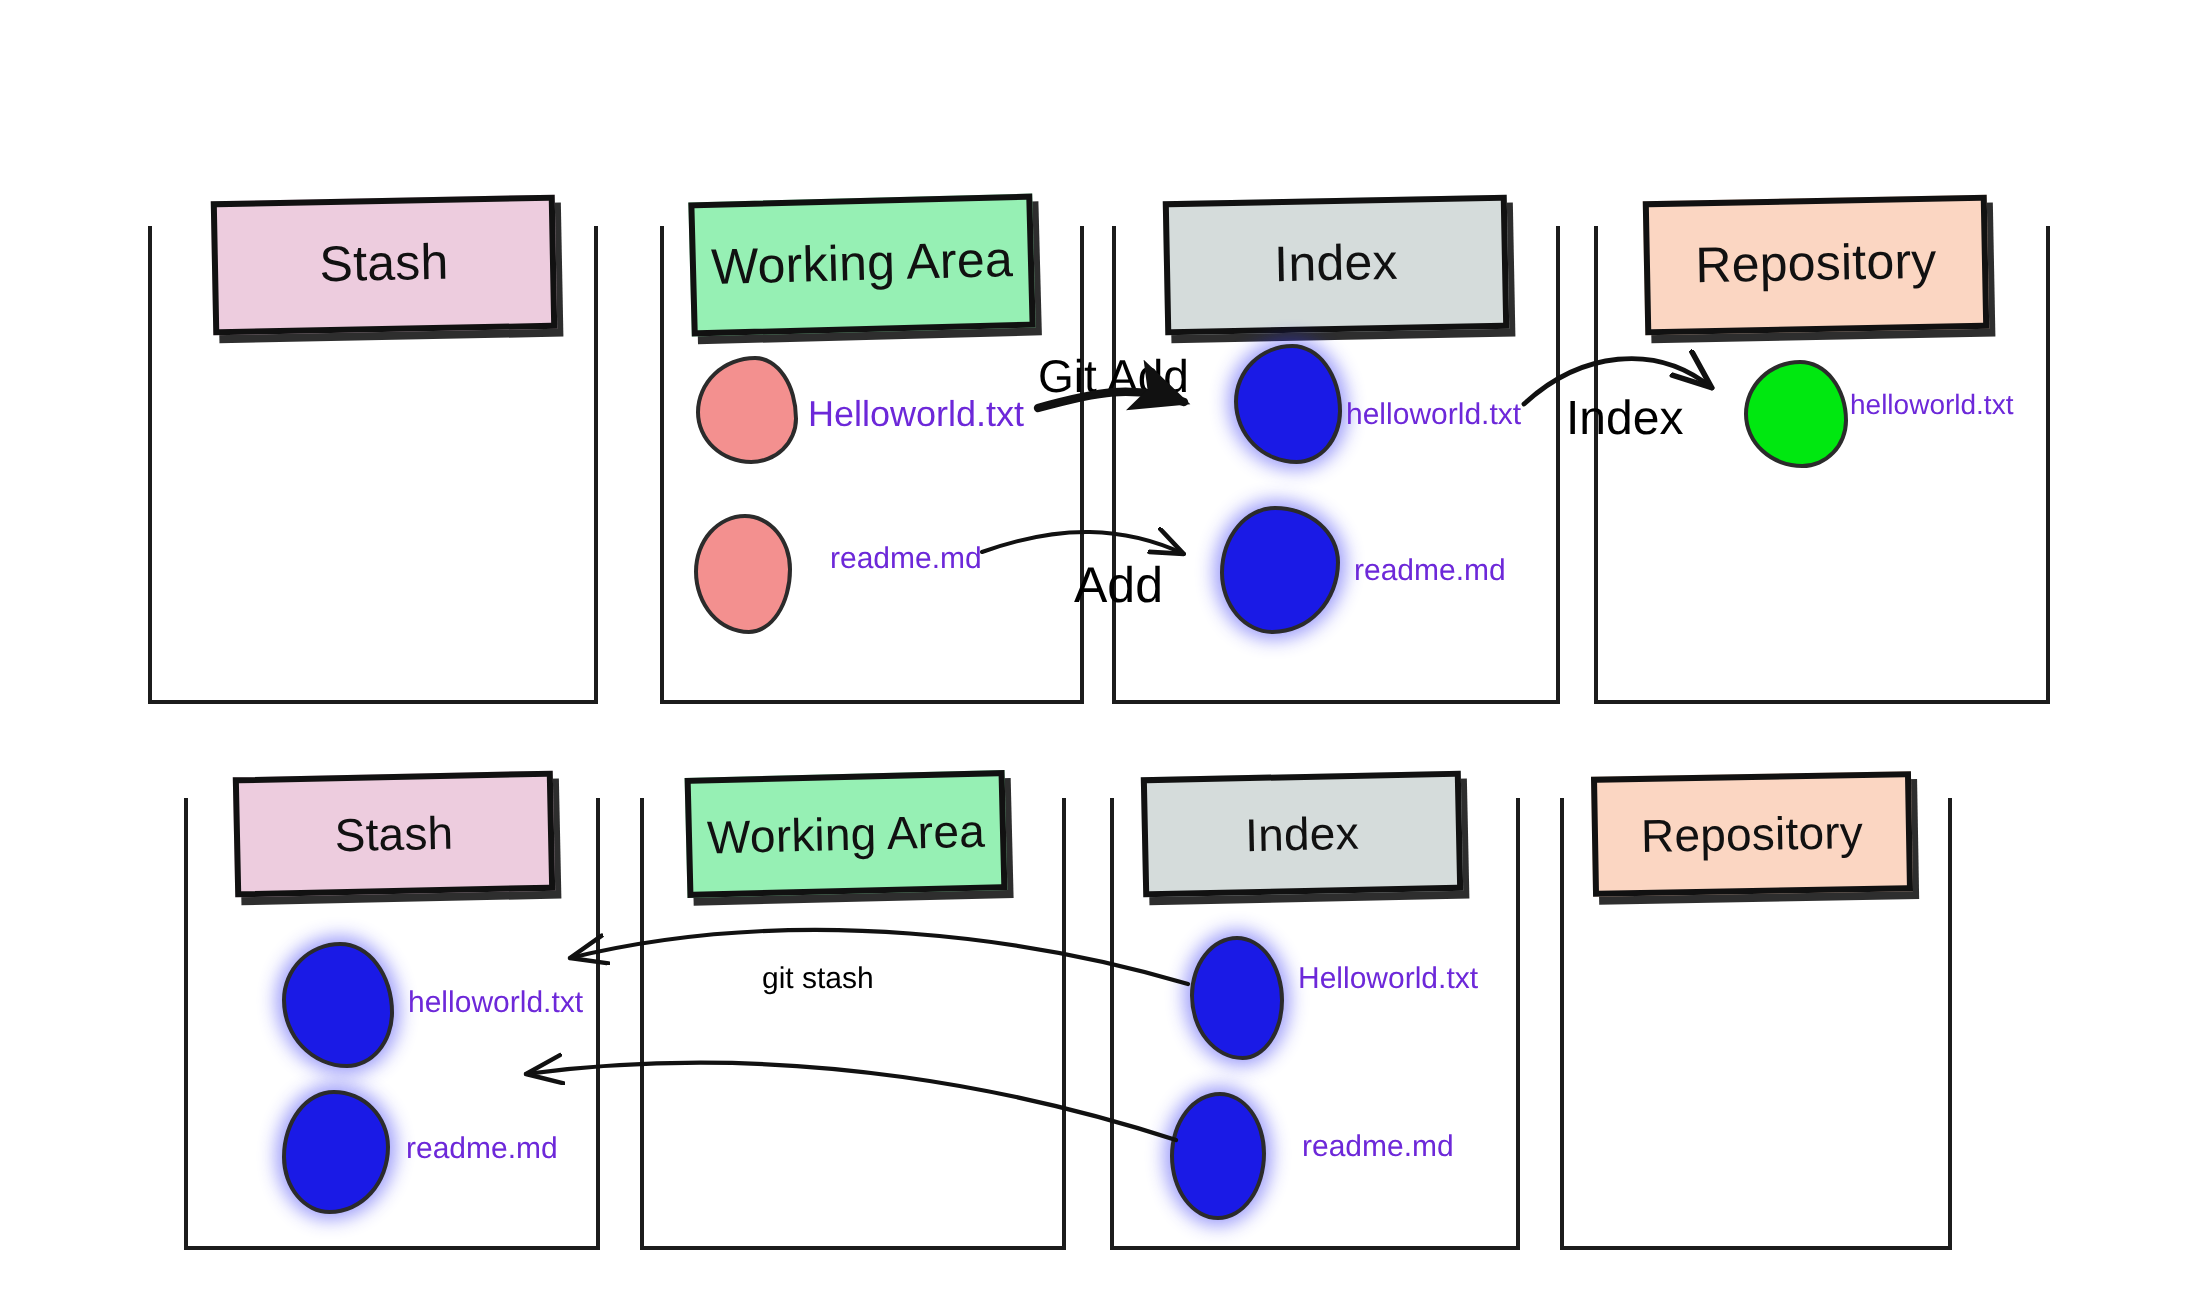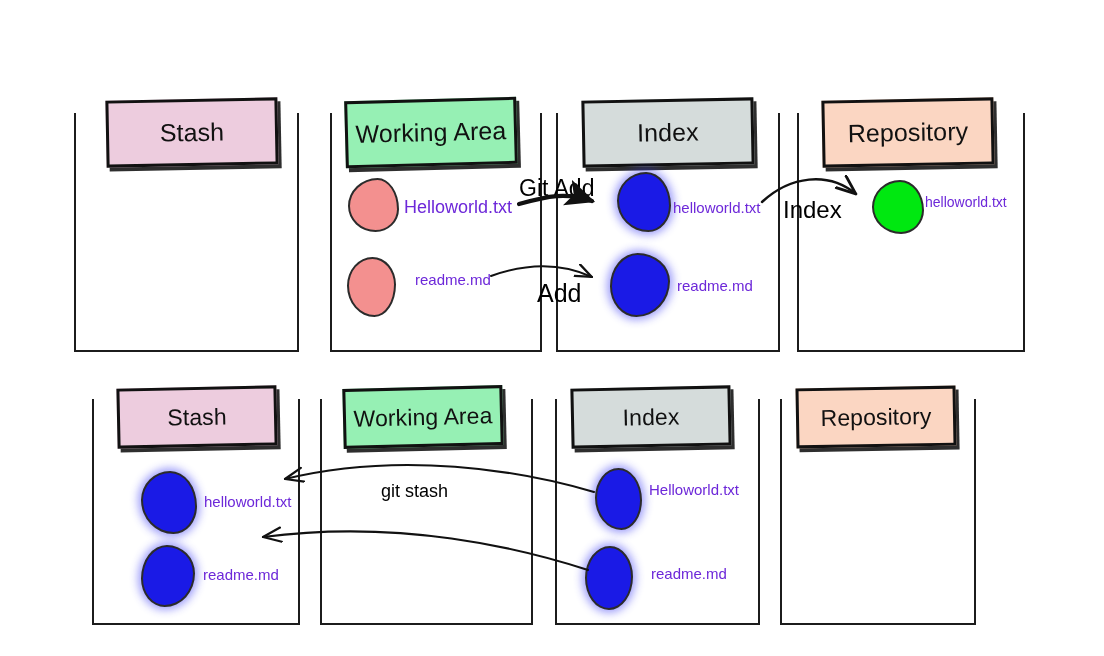--- a/index.html
+++ b/index.html
@@ -160,21 +160,21 @@
   <div class="file-label" style="left:203px; top:567px; font-size:15px;">readme.md</div>
 
   <div class="blob glow" style="left:595px; top:468px; width:43px; height:58px; background:#1a1ae6;
               border-radius:50% 50% 44% 56% / 48% 52% 48% 52%;"></div>
   <div class="blob glow" style="left:585px; top:546px; width:44px; height:60px; background:#1a1ae6;
               border-radius:52% 48% 50% 50% / 50% 48% 52% 50%;"></div>
 
   <div class="file-label" style="left:649px; top:482px; font-size:15px;">Helloworld.txt</div>
   <div class="file-label" style="left:651px; top:566px; font-size:15px;">readme.md</div>
 
-  <div class="op-label" style="left:381px; top:482px; font-size:18px;">git stash</div>
+  <div class="op-label" style="left:381px; top:482px; font-size:15px;">git stash</div>
 
   <svg id="arrows" viewBox="0 0 1104 656" xmlns="http://www.w3.org/2000/svg">
     <defs>
       <marker id="ah-bold" markerWidth="9" markerHeight="9" refX="6.2" refY="3.2" orient="auto" markerUnits="strokeWidth">
         <path d="M0,0 L7,3.2 L0,6.4 L1.6,3.2 Z" fill="#111111"></path>
       </marker>
       <marker id="ah-thin" markerWidth="11" markerHeight="11" refX="8.5" refY="3.6" orient="auto" markerUnits="strokeWidth">
         <path d="M0.4,0.4 L8.4,3.6 L0.4,6.8" fill="none" stroke="#111111" stroke-width="1.15" stroke-linecap="round" stroke-linejoin="round"></path>
       </marker>
       <marker id="ah-thin-l" markerWidth="12" markerHeight="12" refX="9" refY="3.8" orient="auto" markerUnits="strokeWidth">

